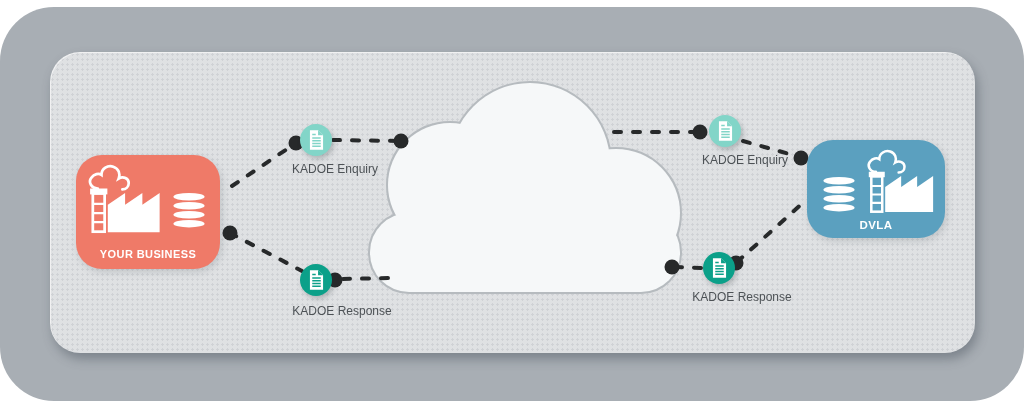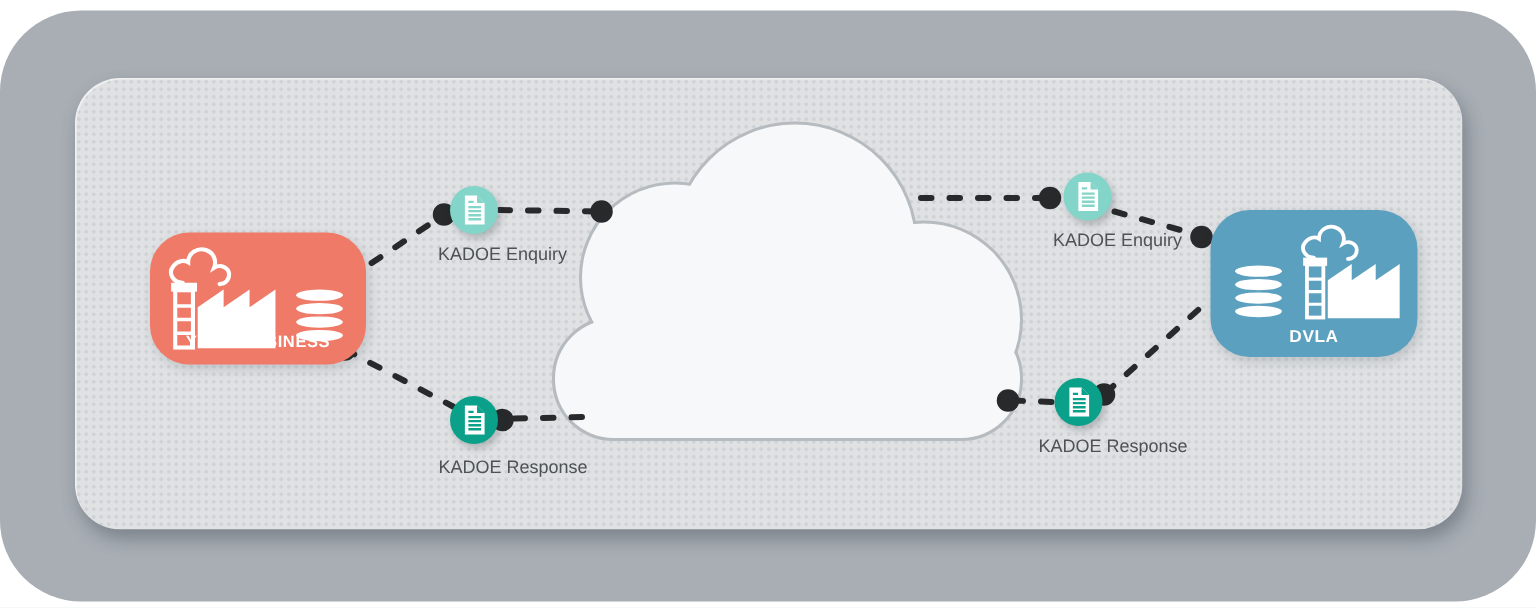--- a/index.html
+++ b/index.html
@@ -18,21 +18,21 @@
     box-shadow:3px 6px 11px rgba(70,80,90,0.45), inset 1px 1px 0 rgba(255,255,255,0.55);
   }
 
   .wires{position:absolute;left:0;top:0;width:1024px;height:405px;}
   .cloud-outline *{fill:var(--cloud_fill);stroke:var(--cloud_stroke);stroke-width:4px;}
   .cloud-fill *{fill:var(--cloud_fill);stroke:none;}
   .dash{stroke:var(--connector);stroke-width:4px;stroke-linecap:round;stroke-dasharray:7 12;fill:none;}
   .dot{fill:var(--connector);}
 
   .node{position:absolute;border-radius:26px;box-shadow:2px 3px 7px rgba(60,70,75,0.18);}
-  .node.business{left:100px;top:155px;width:144px;height:88px;background:var(--business_box);}
+  .node.business{left:76px;top:155px;width:144px;height:114px;background:var(--business_box);}
   .node.dvla{left:807px;top:140px;width:138px;height:98px;background:var(--dvla_box);}
   .node-label{
     position:absolute;left:0;bottom:9px;width:100%;text-align:center;
     color:var(--node_label_text);font-size:11px;font-weight:bold;letter-spacing:.4px;margin-top:13px;
   }
   .node.dvla .node-label{bottom:7px;font-size:11.5px;}
   .node svg{position:absolute;}
   .node.business .factory{left:10px;top:8px;width:80px;height:71px;}
   .node.business .db{left:96px;top:37px;width:34px;height:36px;}
   .node.dvla .db{left:15px;top:36px;width:34px;height:36px;}

